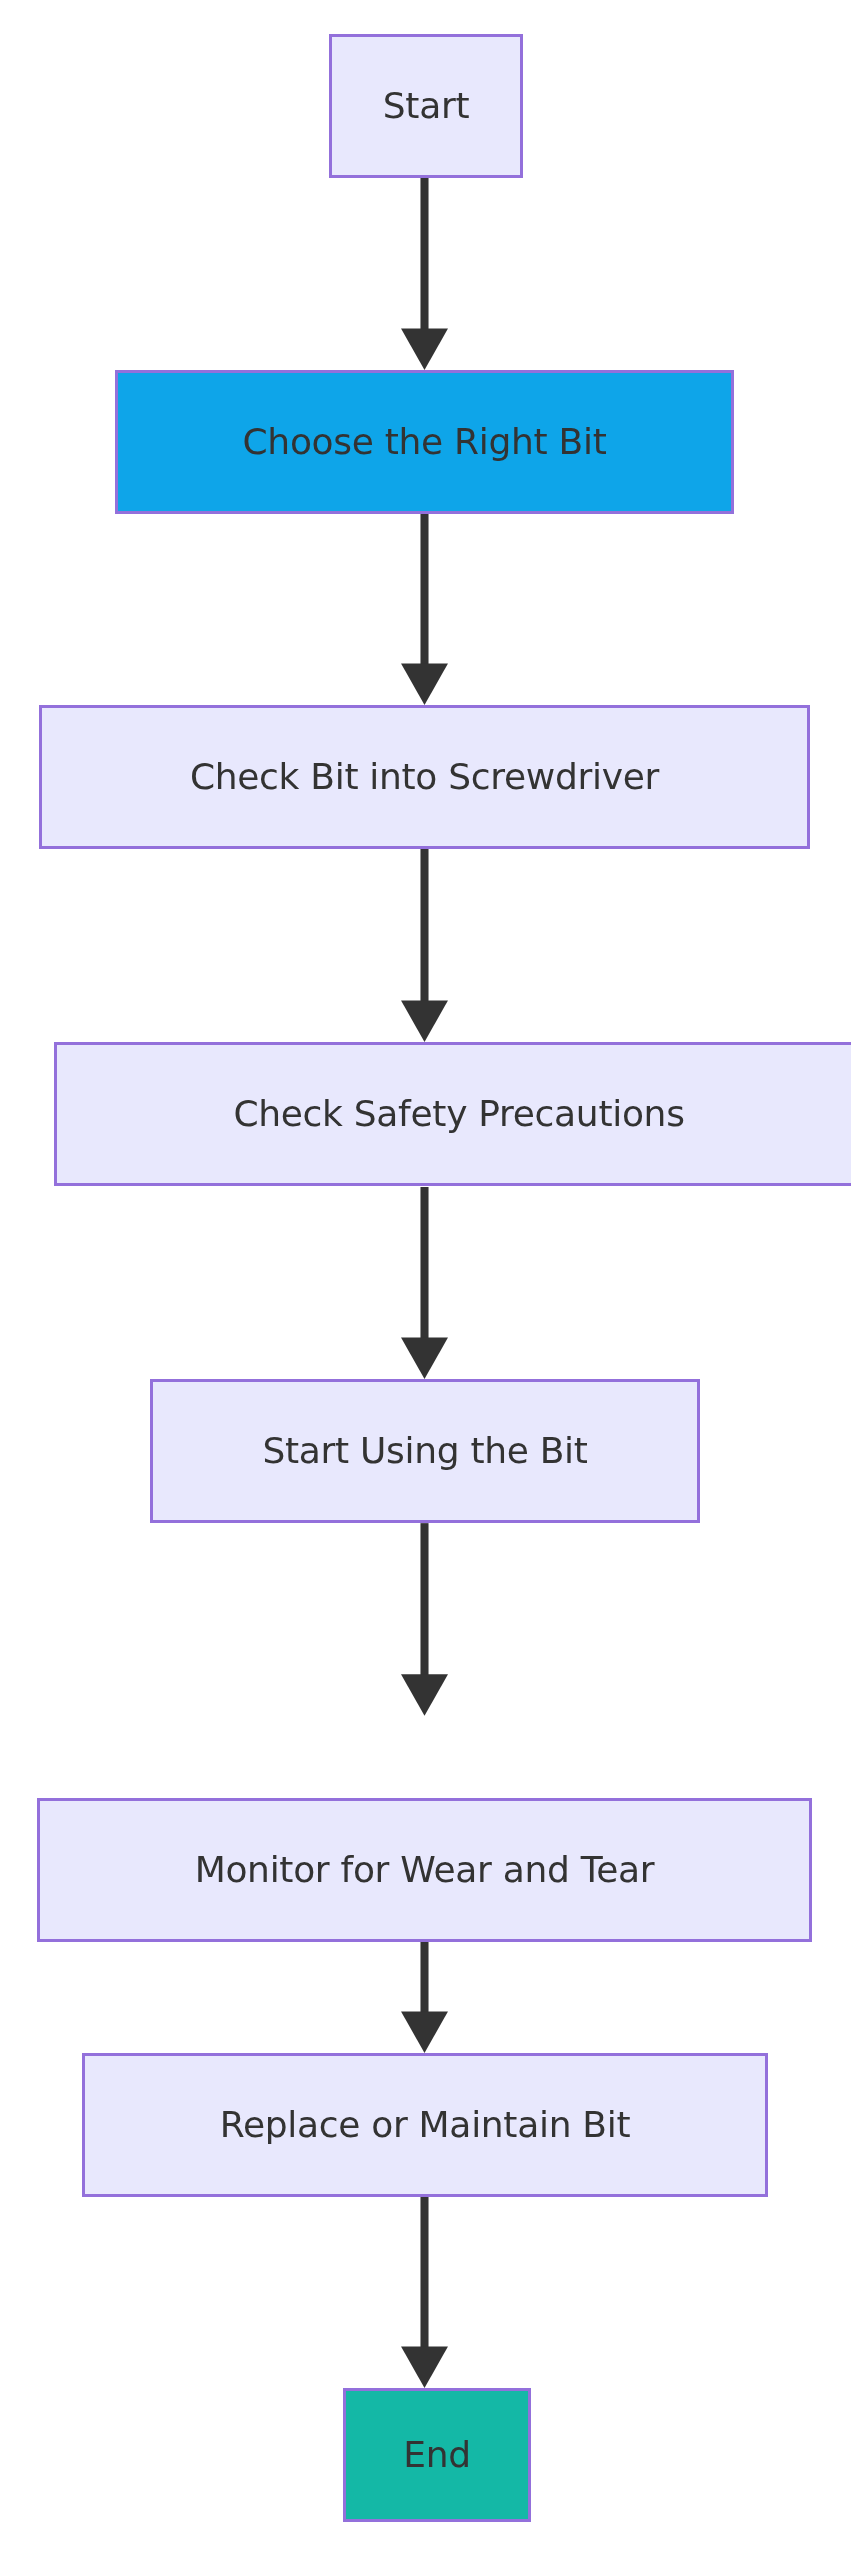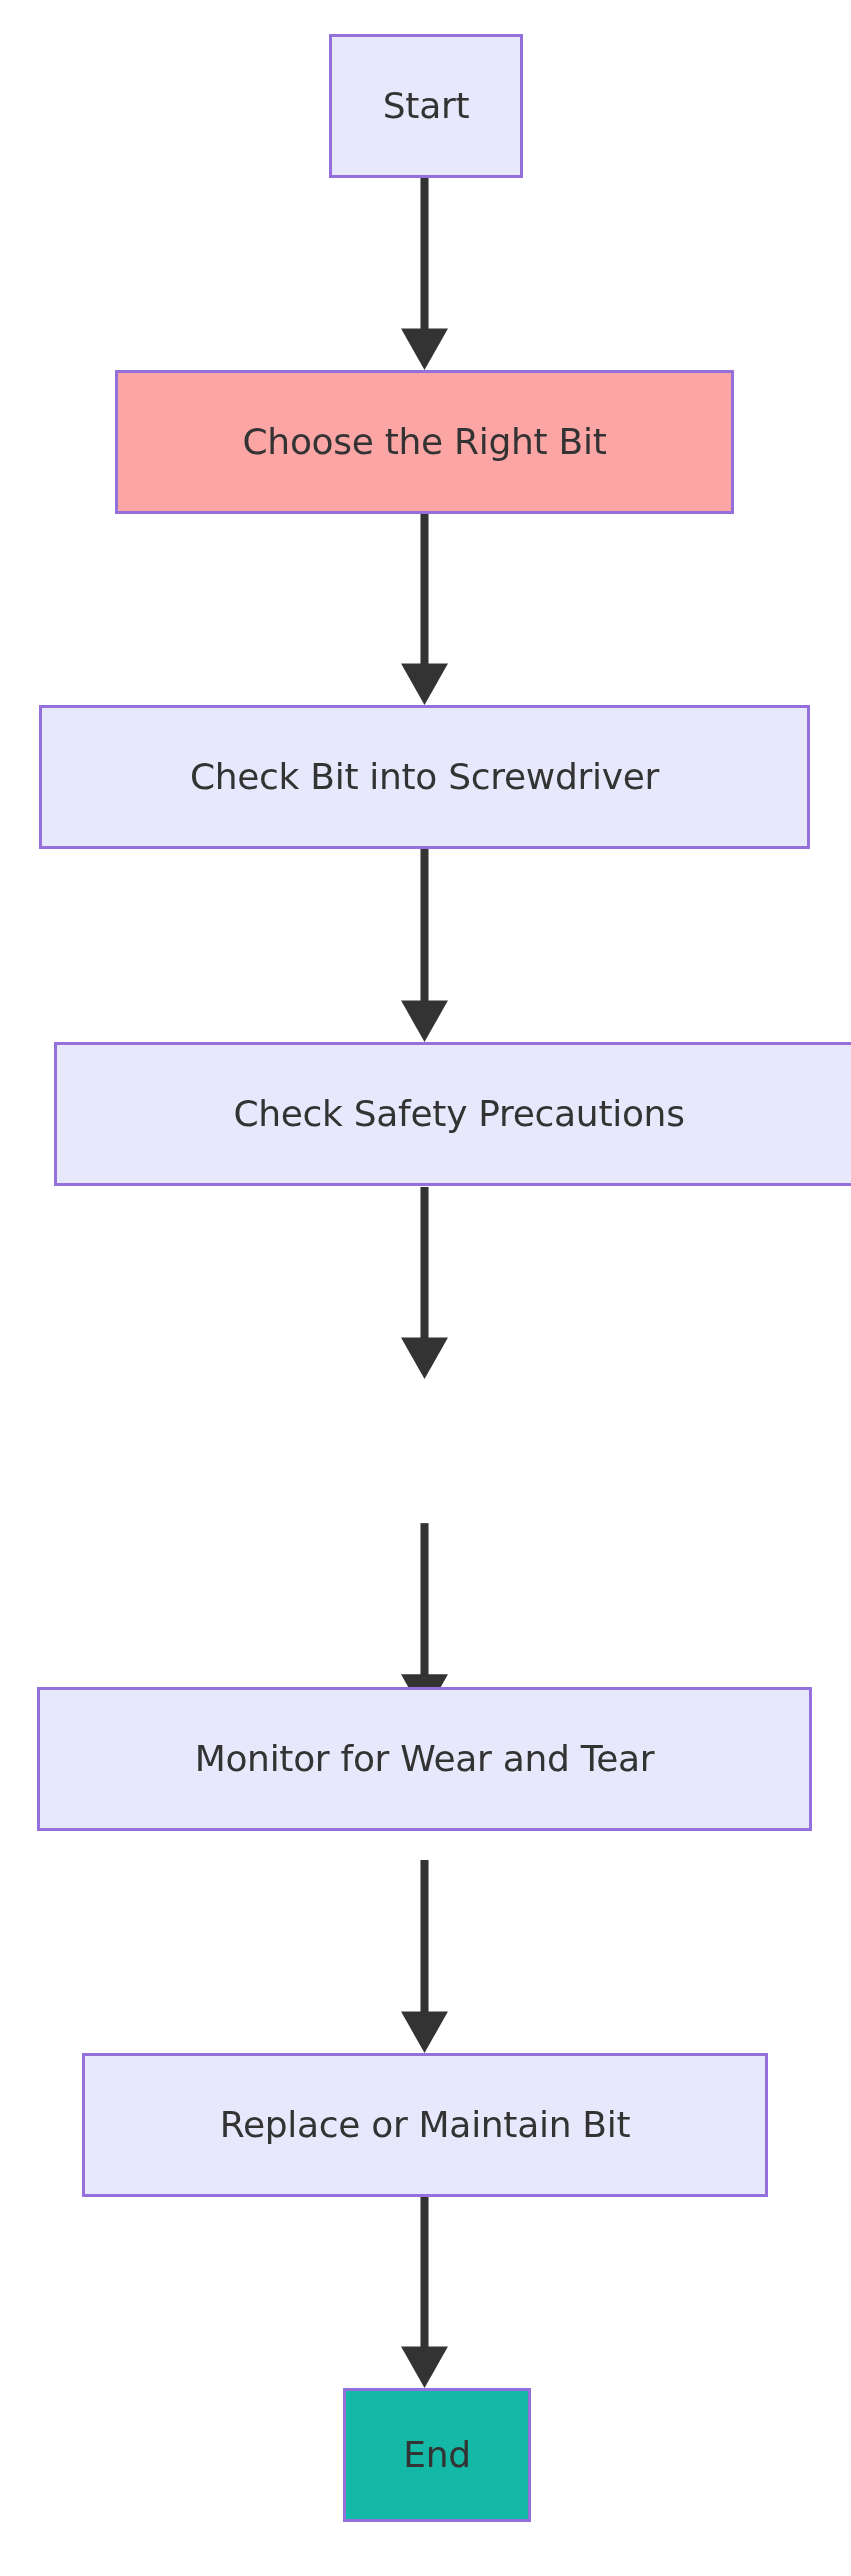--- a/index.html
+++ b/index.html
@@ -90,30 +90,33 @@
     </div>
     <div class="edge" style="left: 401px; top: 2197px; width: 47px; height: 191px;">
       <svg width="47" height="191" viewBox="0 0 70 285">
         <rect x="29" y="0" width="12" height="225" fill="#333333"></rect>
         <polygon points="0,223 70,223 35,285" fill="#333333"></polygon>
       </svg>
     </div>
     <div class="node" style="left: 329px; top: 34px; width: 194px; height: 144px; background: rgb(232, 232, 253); border-color: rgb(147, 112, 219);">
       <span class="node-label" style="color: rgb(51, 51, 51);">Start</span>
     </div>
-    <div class="node" style="left: 115px; top: 370px; width: 619px; height: 144px; background: #fca5a5; border-color: rgb(147, 112, 219);">
+    <div class="node" style="left: 115px; top: 370px; width: 619px; height: 144px; background: #0ea5e9; border-color: rgb(147, 112, 219);">
       <span class="node-label" style="color: rgb(51, 51, 51);">Choose the Right Bit</span>
     </div>
     <div class="node" style="left: 39px; top: 705px; width: 771px; height: 144px; background: rgb(232, 232, 253); border-color: rgb(147, 112, 219);">
       <span class="node-label" style="color: rgb(51, 51, 51);">Check Bit into Screwdriver</span>
     </div>
     <div class="node" style="left: 54px; top: 1042px; width: 810px; height: 144px; background: rgb(232, 232, 253); border-color: rgb(147, 112, 219);">
       <span class="node-label" style="color: rgb(51, 51, 51);">Check Safety Precautions</span>
     </div>
-    <div class="node" style="left: 37px; top: 1687px; width: 775px; height: 144px; background: rgb(232, 232, 253); border-color: rgb(147, 112, 219);">
+    <div class="node" style="left: 150px; top: 1379px; width: 550px; height: 144px; background: rgb(232, 232, 253); border-color: rgb(147, 112, 219);">
+      <span class="node-label" style="color: rgb(51, 51, 51);">Start Using the Bit</span>
+    </div>
+    <div class="node" style="left: 37px; top: 1798px; width: 775px; height: 144px; background: rgb(232, 232, 253); border-color: rgb(147, 112, 219);">
       <span class="node-label" style="color: rgb(51, 51, 51);">Monitor for Wear and Tear</span>
     </div>
     <div class="node" style="left: 82px; top: 2053px; width: 686px; height: 144px; background: rgb(232, 232, 253); border-color: rgb(147, 112, 219);">
       <span class="node-label" style="color: rgb(51, 51, 51);">Replace or Maintain Bit</span>
     </div>
     <div class="node" style="left: 343px; top: 2388px; width: 188px; height: 134px; background: #14b8a6; border-color: rgb(147, 112, 219);">
       <span class="node-label" style="color: rgb(51, 51, 51);">End</span>
     </div>
   </div>
 

